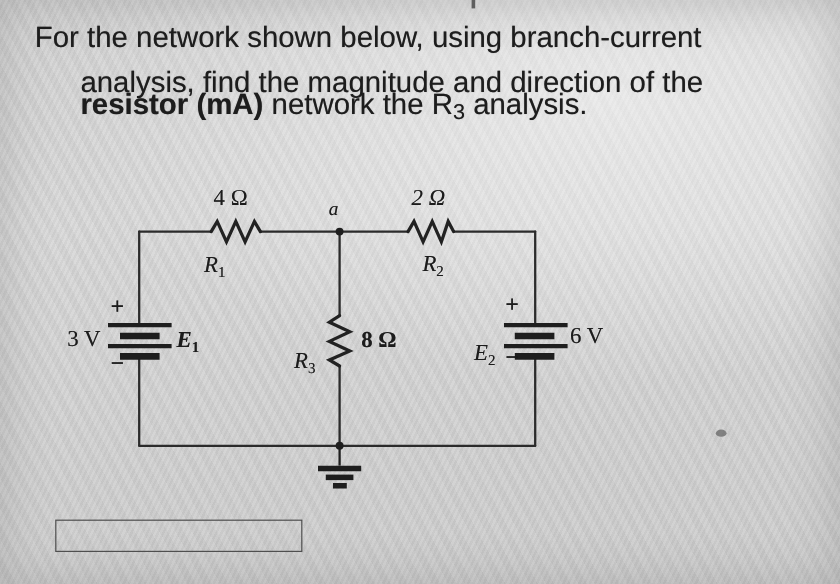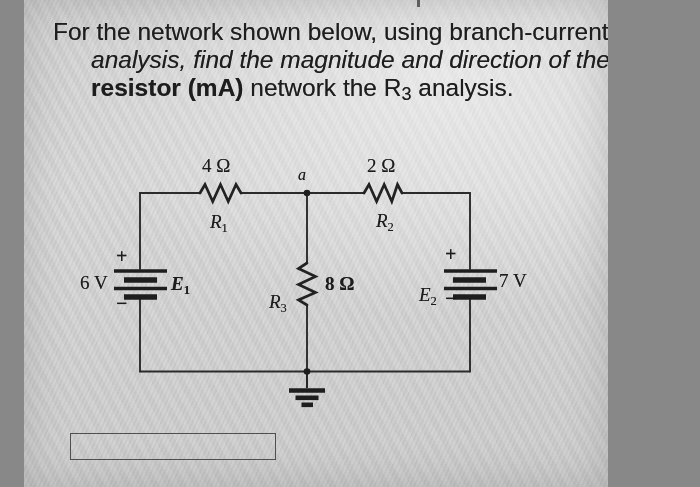--- a/index.html
+++ b/index.html
@@ -1,40 +1,39 @@
 <!DOCTYPE html>
 <html><head>
 <meta charset="utf-8">
 <style>
   html,body{margin:0;padding:0;background:#888;}
   .root{
     position:relative;
-    width:584px;height:487px;
+    width:700px;height:487px;
     overflow:hidden;
     font-family:"Liberation Sans",sans-serif;
     background-color:#d2d2d2;
     background-image:
       radial-gradient(120% 90% at 72% 16%, rgba(255,255,255,0.50) 0%, rgba(255,255,255,0) 55%),
       repeating-linear-gradient(115deg, rgba(255,255,255,0.07) 0 2px, rgba(125,125,125,0.06) 2px 4px),
       repeating-linear-gradient(62deg, rgba(255,255,255,0.05) 0 6px, rgba(120,120,120,0.05) 6px 12px),
       linear-gradient(180deg,#d0d0d0 0%, #d7d7d7 38%, #cbcbcb 100%);
     box-shadow:inset 0 0 40px rgba(90,90,90,0.25);
-    margin-left:24px;
   }
   
   .pline{
     position:absolute;
     color:#1d1d1d;
     font-size:24.5px;
     line-height:28px;
     white-space:nowrap;
     text-shadow:0 0 0.6px rgba(20,20,20,0.55);
   }
   .l1{left:29px;top:18px;}
-  .l2{left:67px;top:46px;font-style:italic;}
+  .l2{left:67px;top:56px;}
   .l3{left:67px;top:74px;}
   .bold{font-weight:700;}
   .psub{font-size:18px;vertical-align:-4px;}
   
   .circuit{position:absolute;left:0;top:0;width:700px;height:487px;}
   
   .lbl{
     position:absolute;
     font-family:"Liberation Serif",serif;
     font-size:19px;
@@ -112,33 +111,33 @@
     </g>
 
     <circle cx="283" cy="193" r="3.3" fill="#1e1e1e"></circle>
     <circle cx="283" cy="371.5" r="3.3" fill="#1e1e1e"></circle>
 
     <rect x="393" y="0" width="3" height="7" fill="#3a3a3a" opacity="0.75"></rect>
     <ellipse cx="601" cy="361" rx="4.5" ry="3" fill="#5e5e5e" opacity="0.7"></ellipse>
   </svg>
 
   <div class="lbl" style="left:178px;top:156px;font-family:Liberation Serif, serif;">4 Ω</div>
-  <div class="lbl" style="left:343px;top:156px;">2 Ω</div>
-  <div class="lbl it" style="left:186px;top:212px;text-align:center;"><span>R</span><span class="sub">1</span></div>
+  <div class="lbl" style="left:343px;top:156px;font-style:italic;">2 Ω</div>
+  <div class="lbl it" style="left:170px;top:212px;text-align:center;"><span>R</span><span class="sub">1</span></div>
   <div class="lbl it" style="left:352px;top:211px;"><span>R</span><span class="sub">2</span></div>
   <div class="lbl it nodea" style="left:274px;top:167px;">a</div>
 
   <div class="lbl it" style="left:245px;top:292px;"><span>R</span><span class="sub">3</span></div>
   <div class="lbl" style="left:301px;top:274px;font-weight:bold;">8 Ω</div>
 
-  <div class="lbl" style="left:56px;top:273px;">6 V</div>
+  <div class="lbl" style="left:56px;top:273px;">3 V</div>
   <div class="lbl it" style="left:147px;top:274px;font-weight:bold;"><span>E</span><span class="sub">1</span></div>
   <div class="lbl sign" style="left:92px;top:246px;">+</div>
   <div class="lbl sign" style="left:92px;top:293px;">−</div>
 
   <div class="lbl it" style="left:395px;top:285px;"><span>E</span><span class="sub">2</span></div>
-  <div class="lbl" style="left:475px;top:271px;">7 V</div>
+  <div class="lbl" style="left:475px;top:271px;">6 V</div>
   <div class="lbl sign" style="left:421px;top:244px;">+</div>
   <div class="lbl sign" style="left:421px;top:288px;">−</div>
 
   <input class="answer-box" type="text" value="" style="">
 
 </div>
 
 </body></html>

